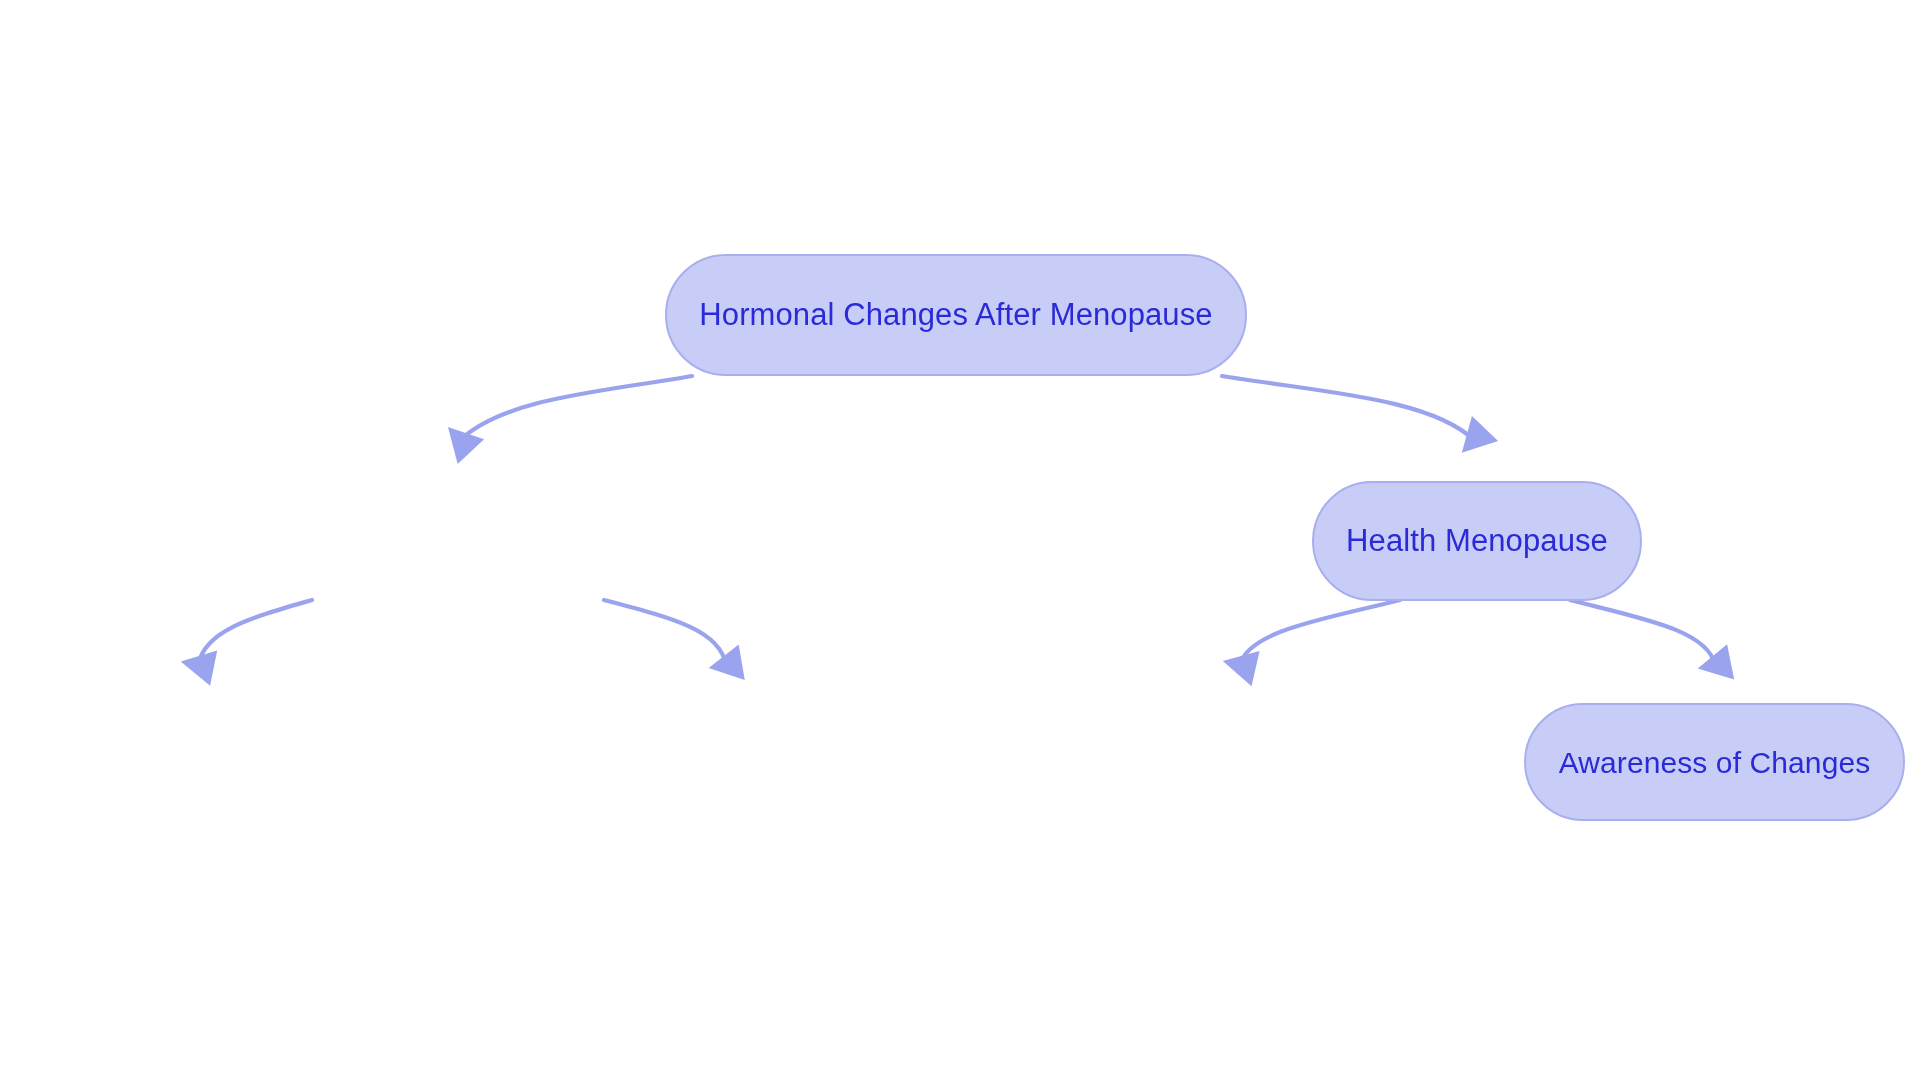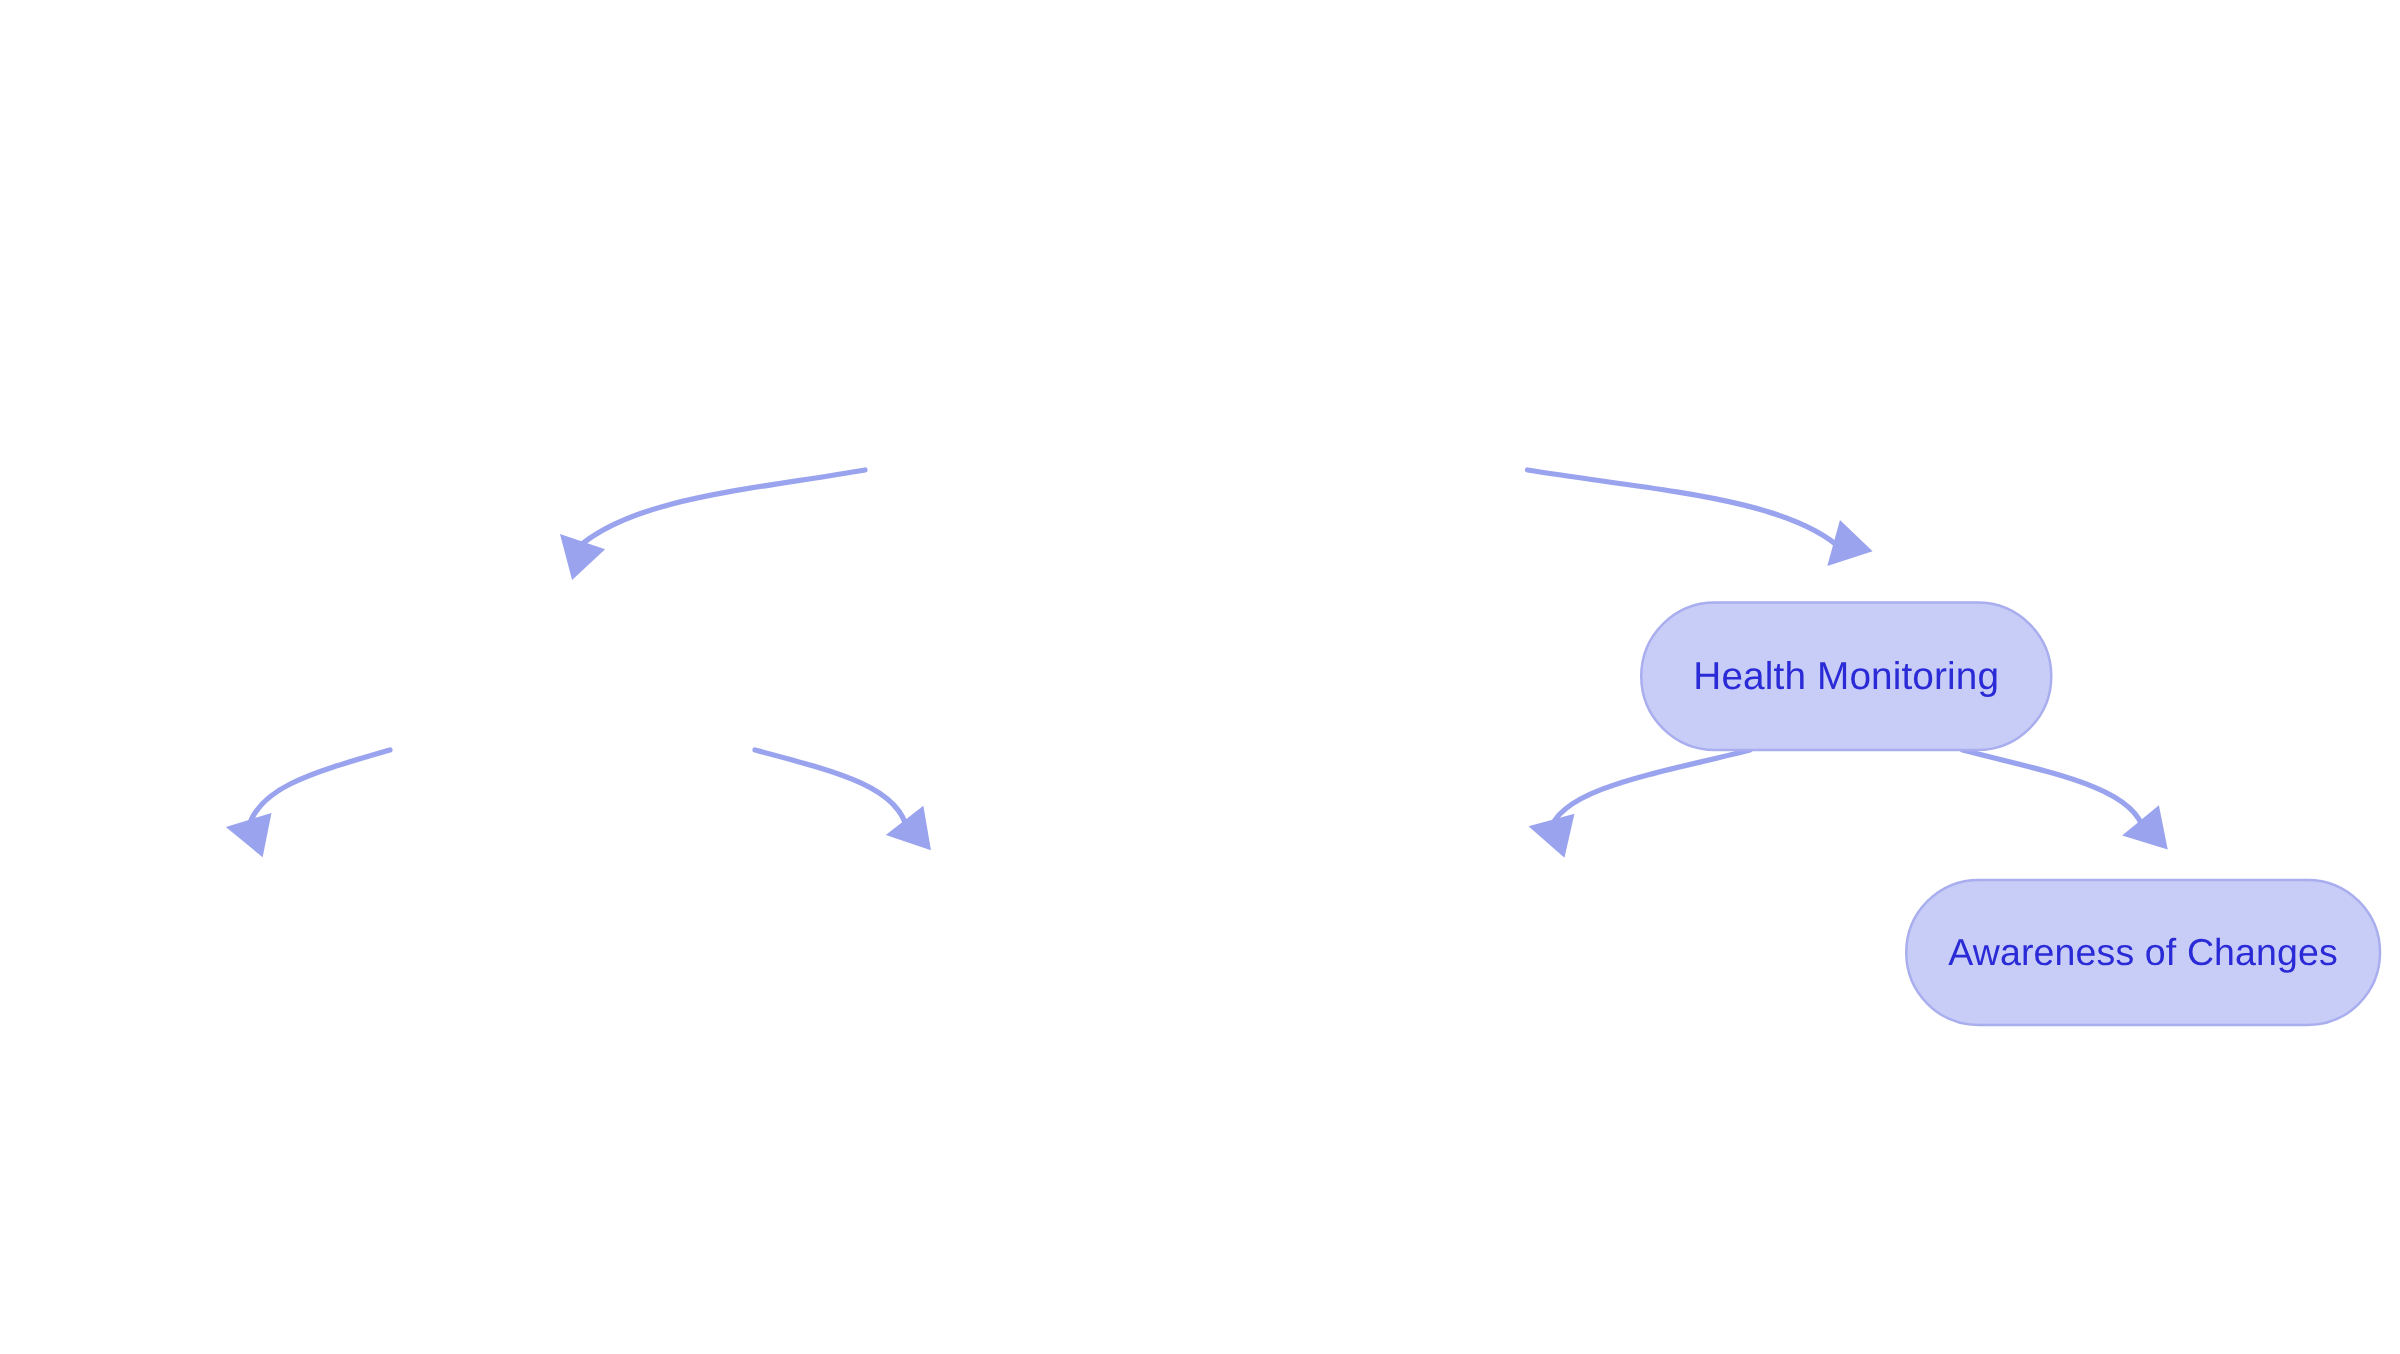--- a/index.html
+++ b/index.html
@@ -69,24 +69,27 @@
     <g fill="none" stroke="#9aa3ee" stroke-width="4.2" stroke-linecap="round">
       <path d="M 692 376 C 600 392 505 398 460 440" marker-end="url(#arrowhead)"></path>
       <path d="M 1222 376 C 1320 392 1430 398 1474 440" marker-end="url(#arrowhead)"></path>
       <path d="M 312 600 C 250 618 205 630 198 665" marker-end="url(#arrowhead)"></path>
       <path d="M 604 600 C 672 618 720 630 726 665" marker-end="url(#arrowhead)"></path>
       <path d="M 1400 600 C 1330 618 1248 630 1240 665" marker-end="url(#arrowhead)"></path>
       <path d="M 1570 600 C 1640 618 1708 630 1715 665" marker-end="url(#arrowhead)"></path>
     </g>
   </svg>
 
+  <div class="node root">
+    <span class="node-label">Hormonal Changes After Menopause</span>
+  </div>
 
 
   <div class="node branch-2">
-    <span class="node-label">Health Monitoring</span>
+    <span class="node-label">Health Menopause</span>
   </div>
 
 
 
 
   <div class="node leaf-4">
     <span class="node-label">Awareness of Changes</span>
   </div>
 
 </div>

